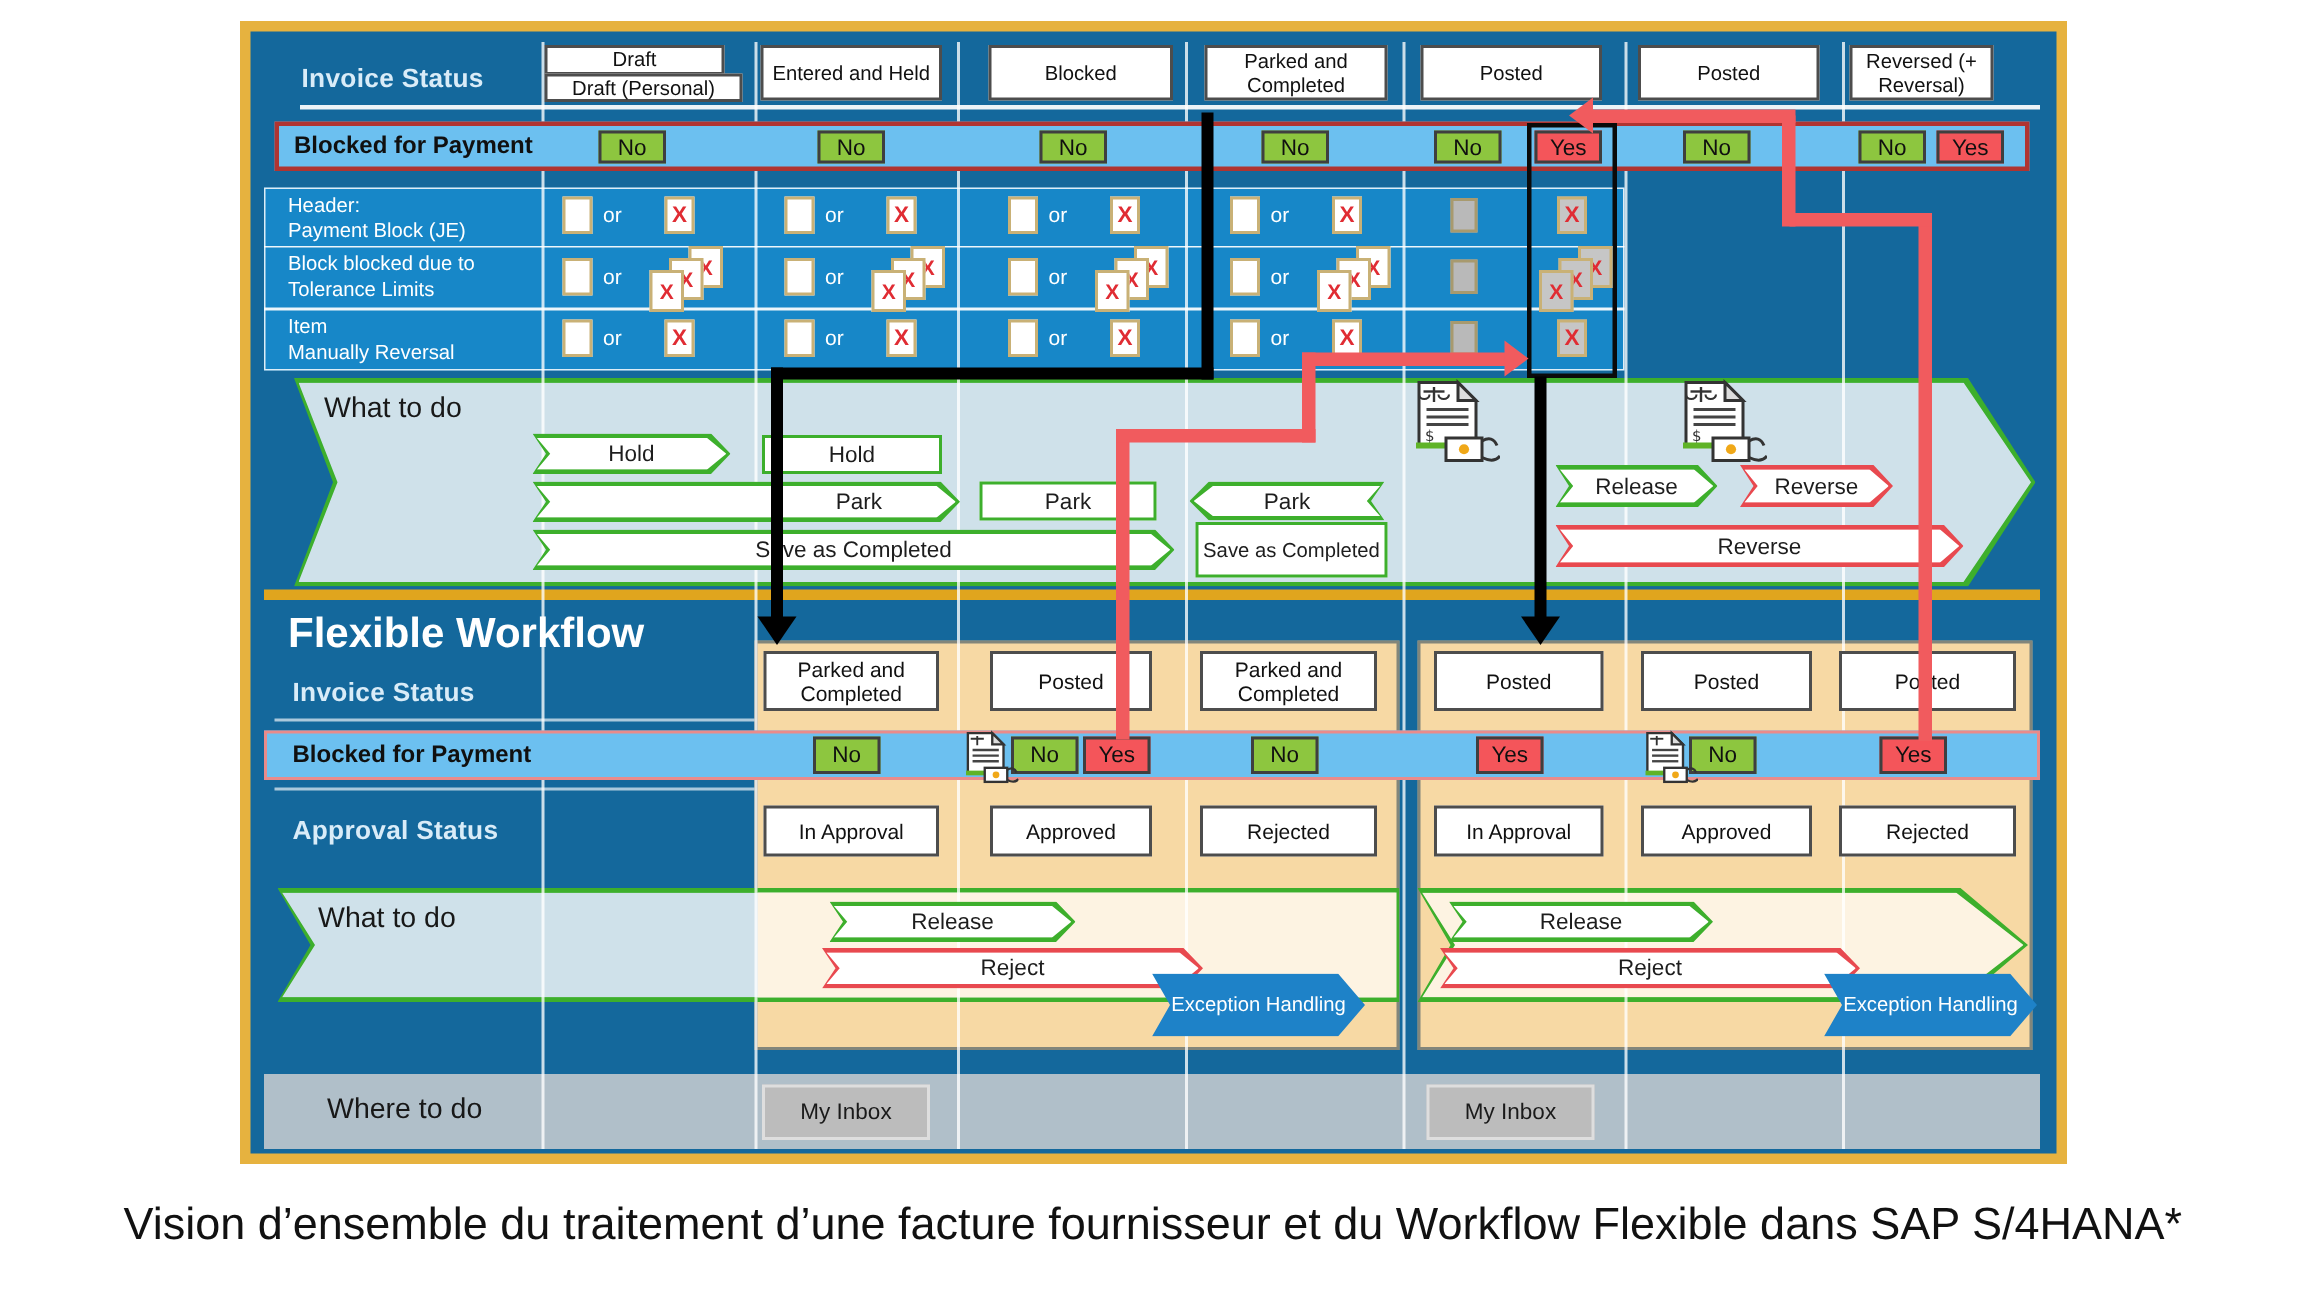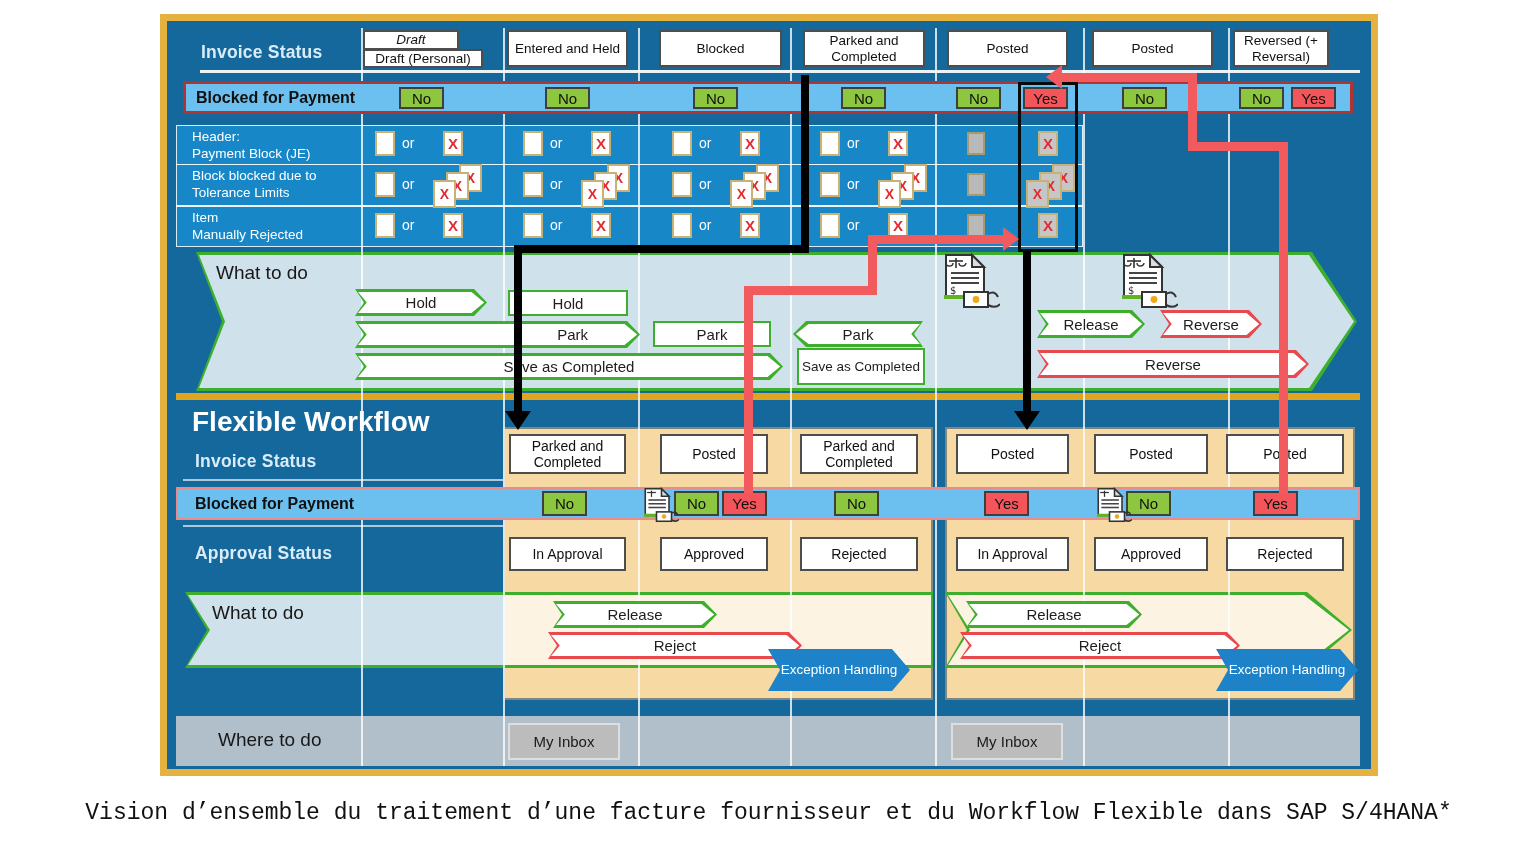--- a/index.html
+++ b/index.html
@@ -61,34 +61,34 @@
   .redln{background:#f15b5e;z-index:9;}
   .tri-down{width:0;height:0;border-left:13px solid transparent;border-right:13px solid transparent;
             border-top:19px solid #000;z-index:8;}
   .tri-right{width:0;height:0;border-top:12px solid transparent;border-bottom:12px solid transparent;
              border-left:16px solid #f15b5e;z-index:9;}
   .tri-left{width:0;height:0;border-top:12px solid transparent;border-bottom:12px solid transparent;
             border-right:16px solid #f15b5e;z-index:9;}
   .goldline{background:#e0a51e;z-index:2;}
   .icon{z-index:7;}
   #flextitle{color:#fff;font-size:28px;font-weight:600;z-index:4;}
-  #caption{left:0;top:800px;width:1537px;text-align:center;font-family:Liberation Mono, monospace;
-           font-size:23px;color:#111;z-index:1;}
+  #caption{left:0;top:800px;width:1537px;text-align:center;font-family:Liberation Sans, sans-serif;
+           font-size:30px;color:#111;z-index:1;}
 </style>
 </head>
 <body>
 
 <div id="stage">
 
   <div class="abs" id="diagram"></div>
 
   <div class="abs seclab" style="left:201px;top:42px;">Invoice Status</div>
 
-  <div class="abs hdrbox" style="left:363px;top:30px;width:96px;height:20px;font-style:italic;">Draft</div>
-  <div class="abs hdrbox" style="left:363px;top:49px;width:120px;height:19px;">Draft (Personal)</div>
+  <div class="abs hdrbox" style="left:363px;top:30px;width:120px;height:20px;">Draft</div>
+  <div class="abs hdrbox" style="left:363px;top:49px;width:132px;height:19px;">Draft (Personal)</div>
   <div class="abs hdrbox" style="left:507px;top:30px;width:121px;height:37px;">Entered and Held</div>
   <div class="abs hdrbox" style="left:659px;top:30px;width:123px;height:37px;">Blocked</div>
   <div class="abs hdrbox" style="left:803px;top:30px;width:122px;height:37px;">Parked and Completed</div>
   <div class="abs hdrbox" style="left:947px;top:30px;width:121px;height:37px;">Posted</div>
   <div class="abs hdrbox" style="left:1092px;top:30px;width:121px;height:37px;">Posted</div>
   <div class="abs hdrbox" style="left:1233px;top:30px;width:96px;height:37px;">Reversed (+ Reversal)</div>
 
   <div class="abs hline" style="left:200px;top:70px;width:1160px;height:2.5px;"></div>
 
   <div class="abs vsep" style="left:361px;top:28px;height:738px;"></div>
@@ -118,21 +118,21 @@
   <div class="abs rowlab" style="left:192px;top:129px;">
     <div>Header:</div>
     <div>Payment Block (JE)</div>
   </div>
   <div class="abs rowlab" style="left:192px;top:168px;">
     <div>Block blocked due to</div>
     <div>Tolerance Limits</div>
   </div>
   <div class="abs rowlab" style="left:192px;top:210px;">
     <div>Item</div>
-    <div>Manually Rejected</div>
+    <div>Manually Reversal</div>
   </div>
 
   <div class="abs chk" style="left:375px;top:131px;"></div>
   <div class="abs orlb" style="left:402px;top:135px;">or</div>
   <div class="abs xb" style="left:443px;top:131px;">X</div>
   <div class="abs chk" style="left:375px;top:172px;"></div>
   <div class="abs orlb" style="left:402px;top:176px;">or</div>
   <div class="abs xstack" style="left:433px;top:164px;width:46px;height:41px;">
     <div class="xb" style="left:26px;top:0;">X</div>
     <div class="xb" style="left:13px;top:8px;">X</div>

